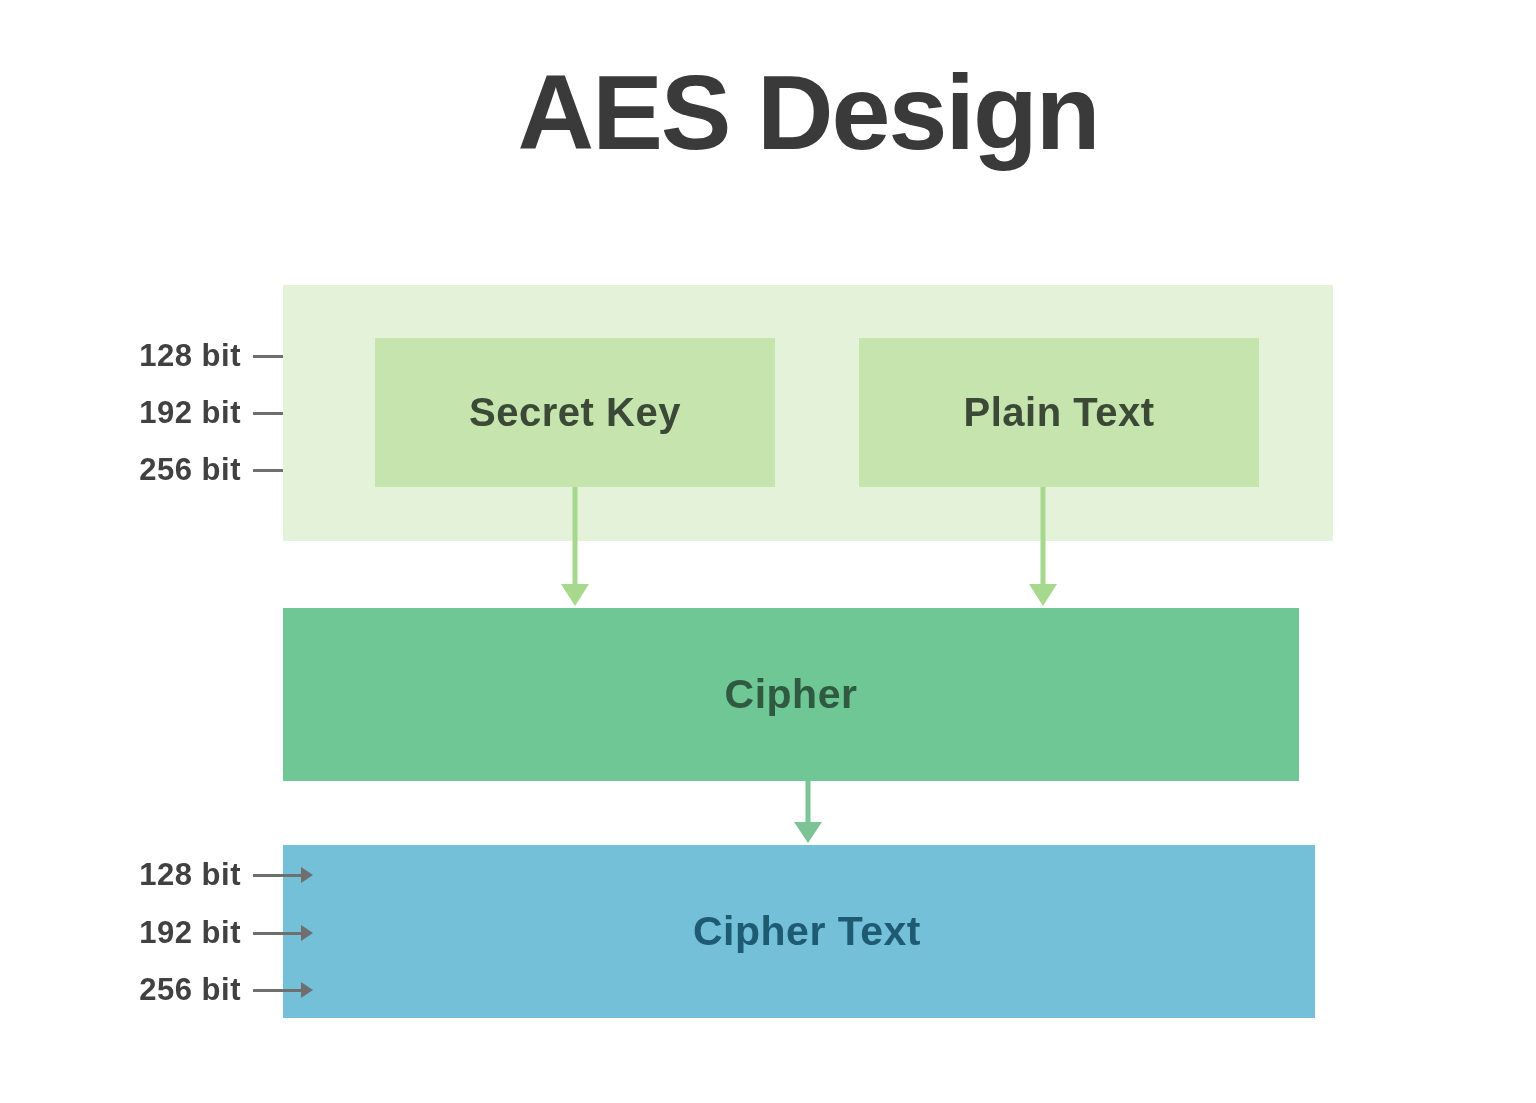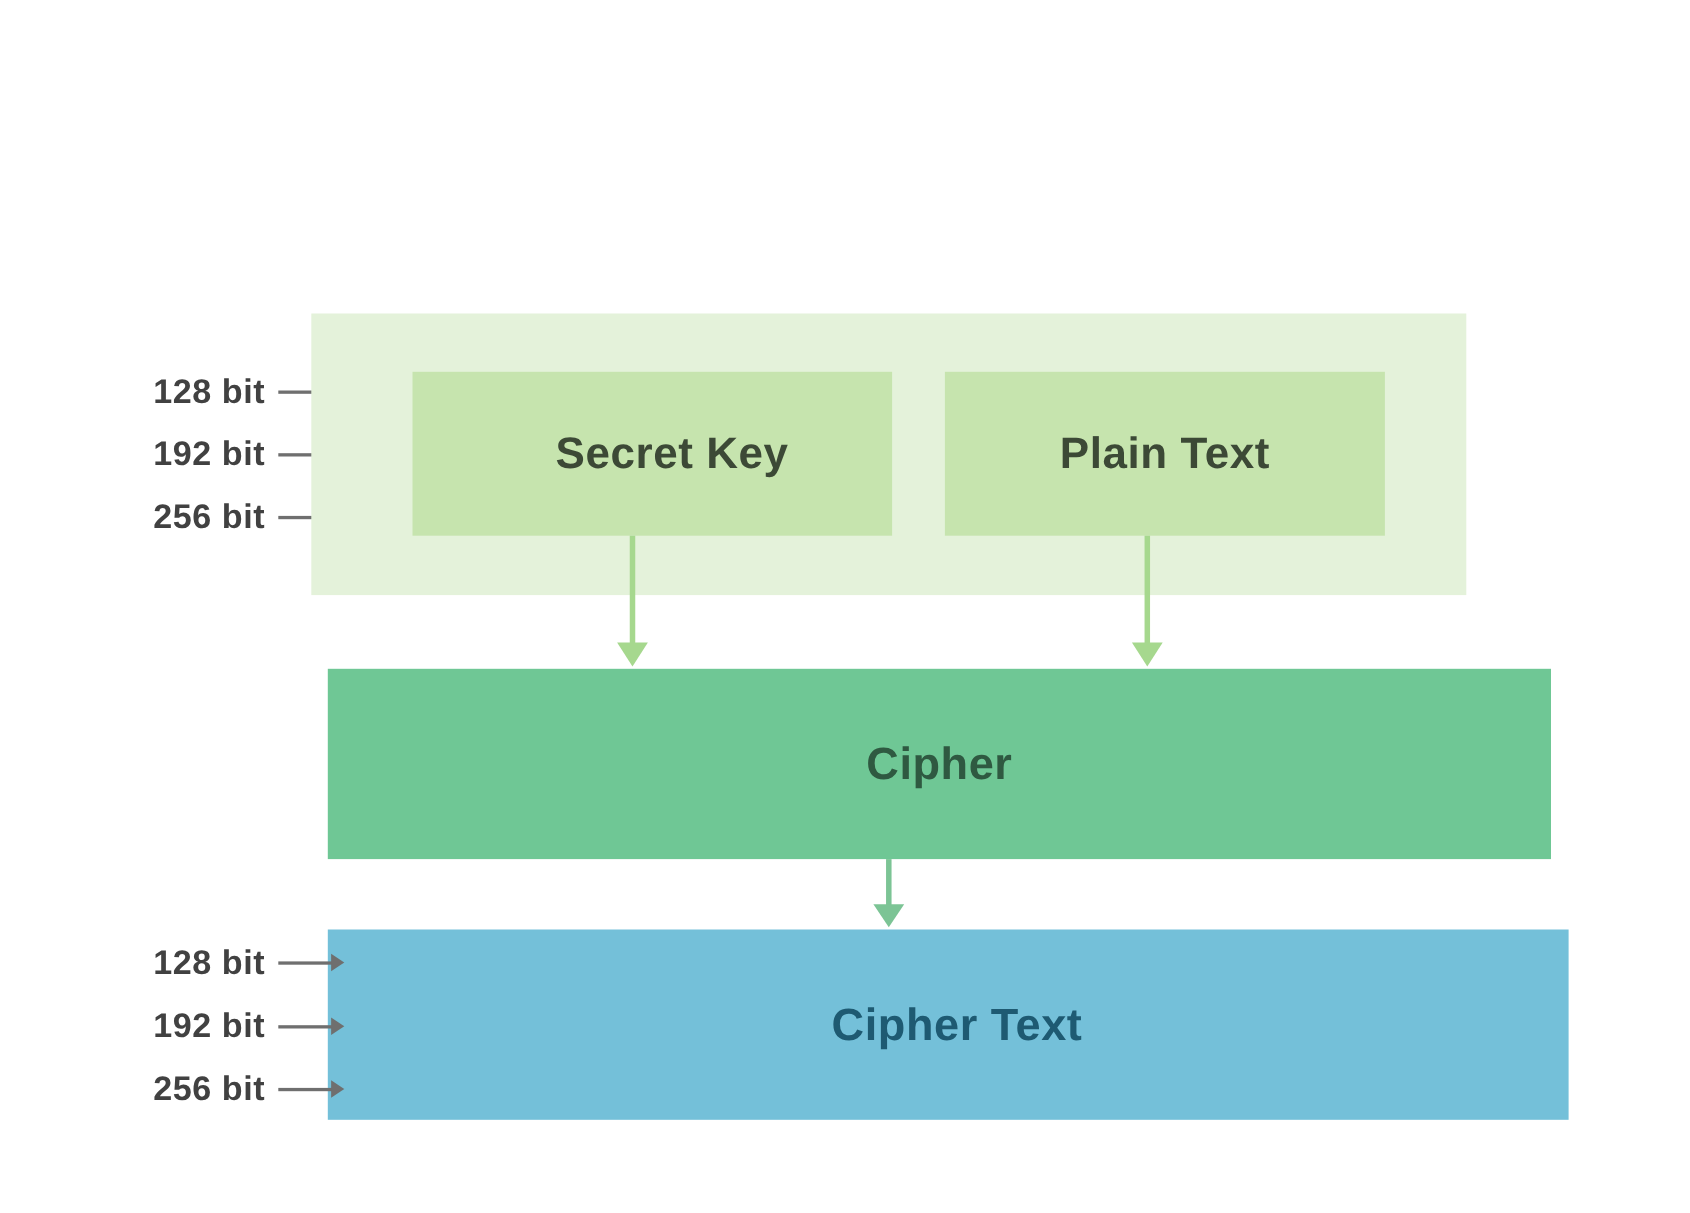--- a/index.html
+++ b/index.html
@@ -94,21 +94,21 @@
     height: 149px;
     background: var(--node-bg, #c6e4ae);
     display: flex;
     align-items: center;
     justify-content: center;
     font-size: 40px;
     font-weight: bold;
     color: var(--node-text, #3c4936);
     letter-spacing: 0.5px;
   }
-  .node-secret { left: 92px; padding-left: 36px; }
+  .node-secret { left: 92px; }
   .node-plain  { left: 576px; }
 
   
   .down-arrow { position: absolute; width: 28px; }
   .down-arrow .shaft {
     position: absolute;
     left: 50%;
     transform: translateX(-50%);
     top: 0;
     width: 5px;
@@ -130,22 +130,22 @@
 
   .arrow-secret { left: 561px;  top: 487px; height: 119px; }
   .arrow-plain  { left: 1029px; top: 487px; height: 119px; }
   .arrow-secret .shaft, .arrow-plain .shaft { height: 98px; }
   .arrow-cipher { left: 794px; top: 781px; height: 62px; }
   .arrow-cipher .shaft { height: 42px; }
 
   
   .bar {
     position: absolute;
-    left: 298px;
-    width: 1112px;
+    left: 283px;
+    width: 1016px;
     height: 173px;
     display: flex;
     align-items: center;
     justify-content: center;
     font-size: 41px;
     font-weight: bold;
     letter-spacing: 0.5px;
   }
   .bar-cipher {
     top: 608px;
@@ -157,20 +157,21 @@
     background: var(--ciphertext-bg, #74c0d9);
     color: var(--ciphertext-text-color, #1e5a72);
     padding-left: 16px;
   }
 </style>
 </head>
 <body>
 
 <div class="canvas">
 
+  <h1 class="title">AES Design</h1>
 
   <div class="bit-row row-1a">
     <span class="bit-label">128 bit</span>
     <span class="bit-arrow"></span>
   </div>
   <div class="bit-row row-1b">
     <span class="bit-label">192 bit</span>
     <span class="bit-arrow"></span>
   </div>
   <div class="bit-row row-1c">

